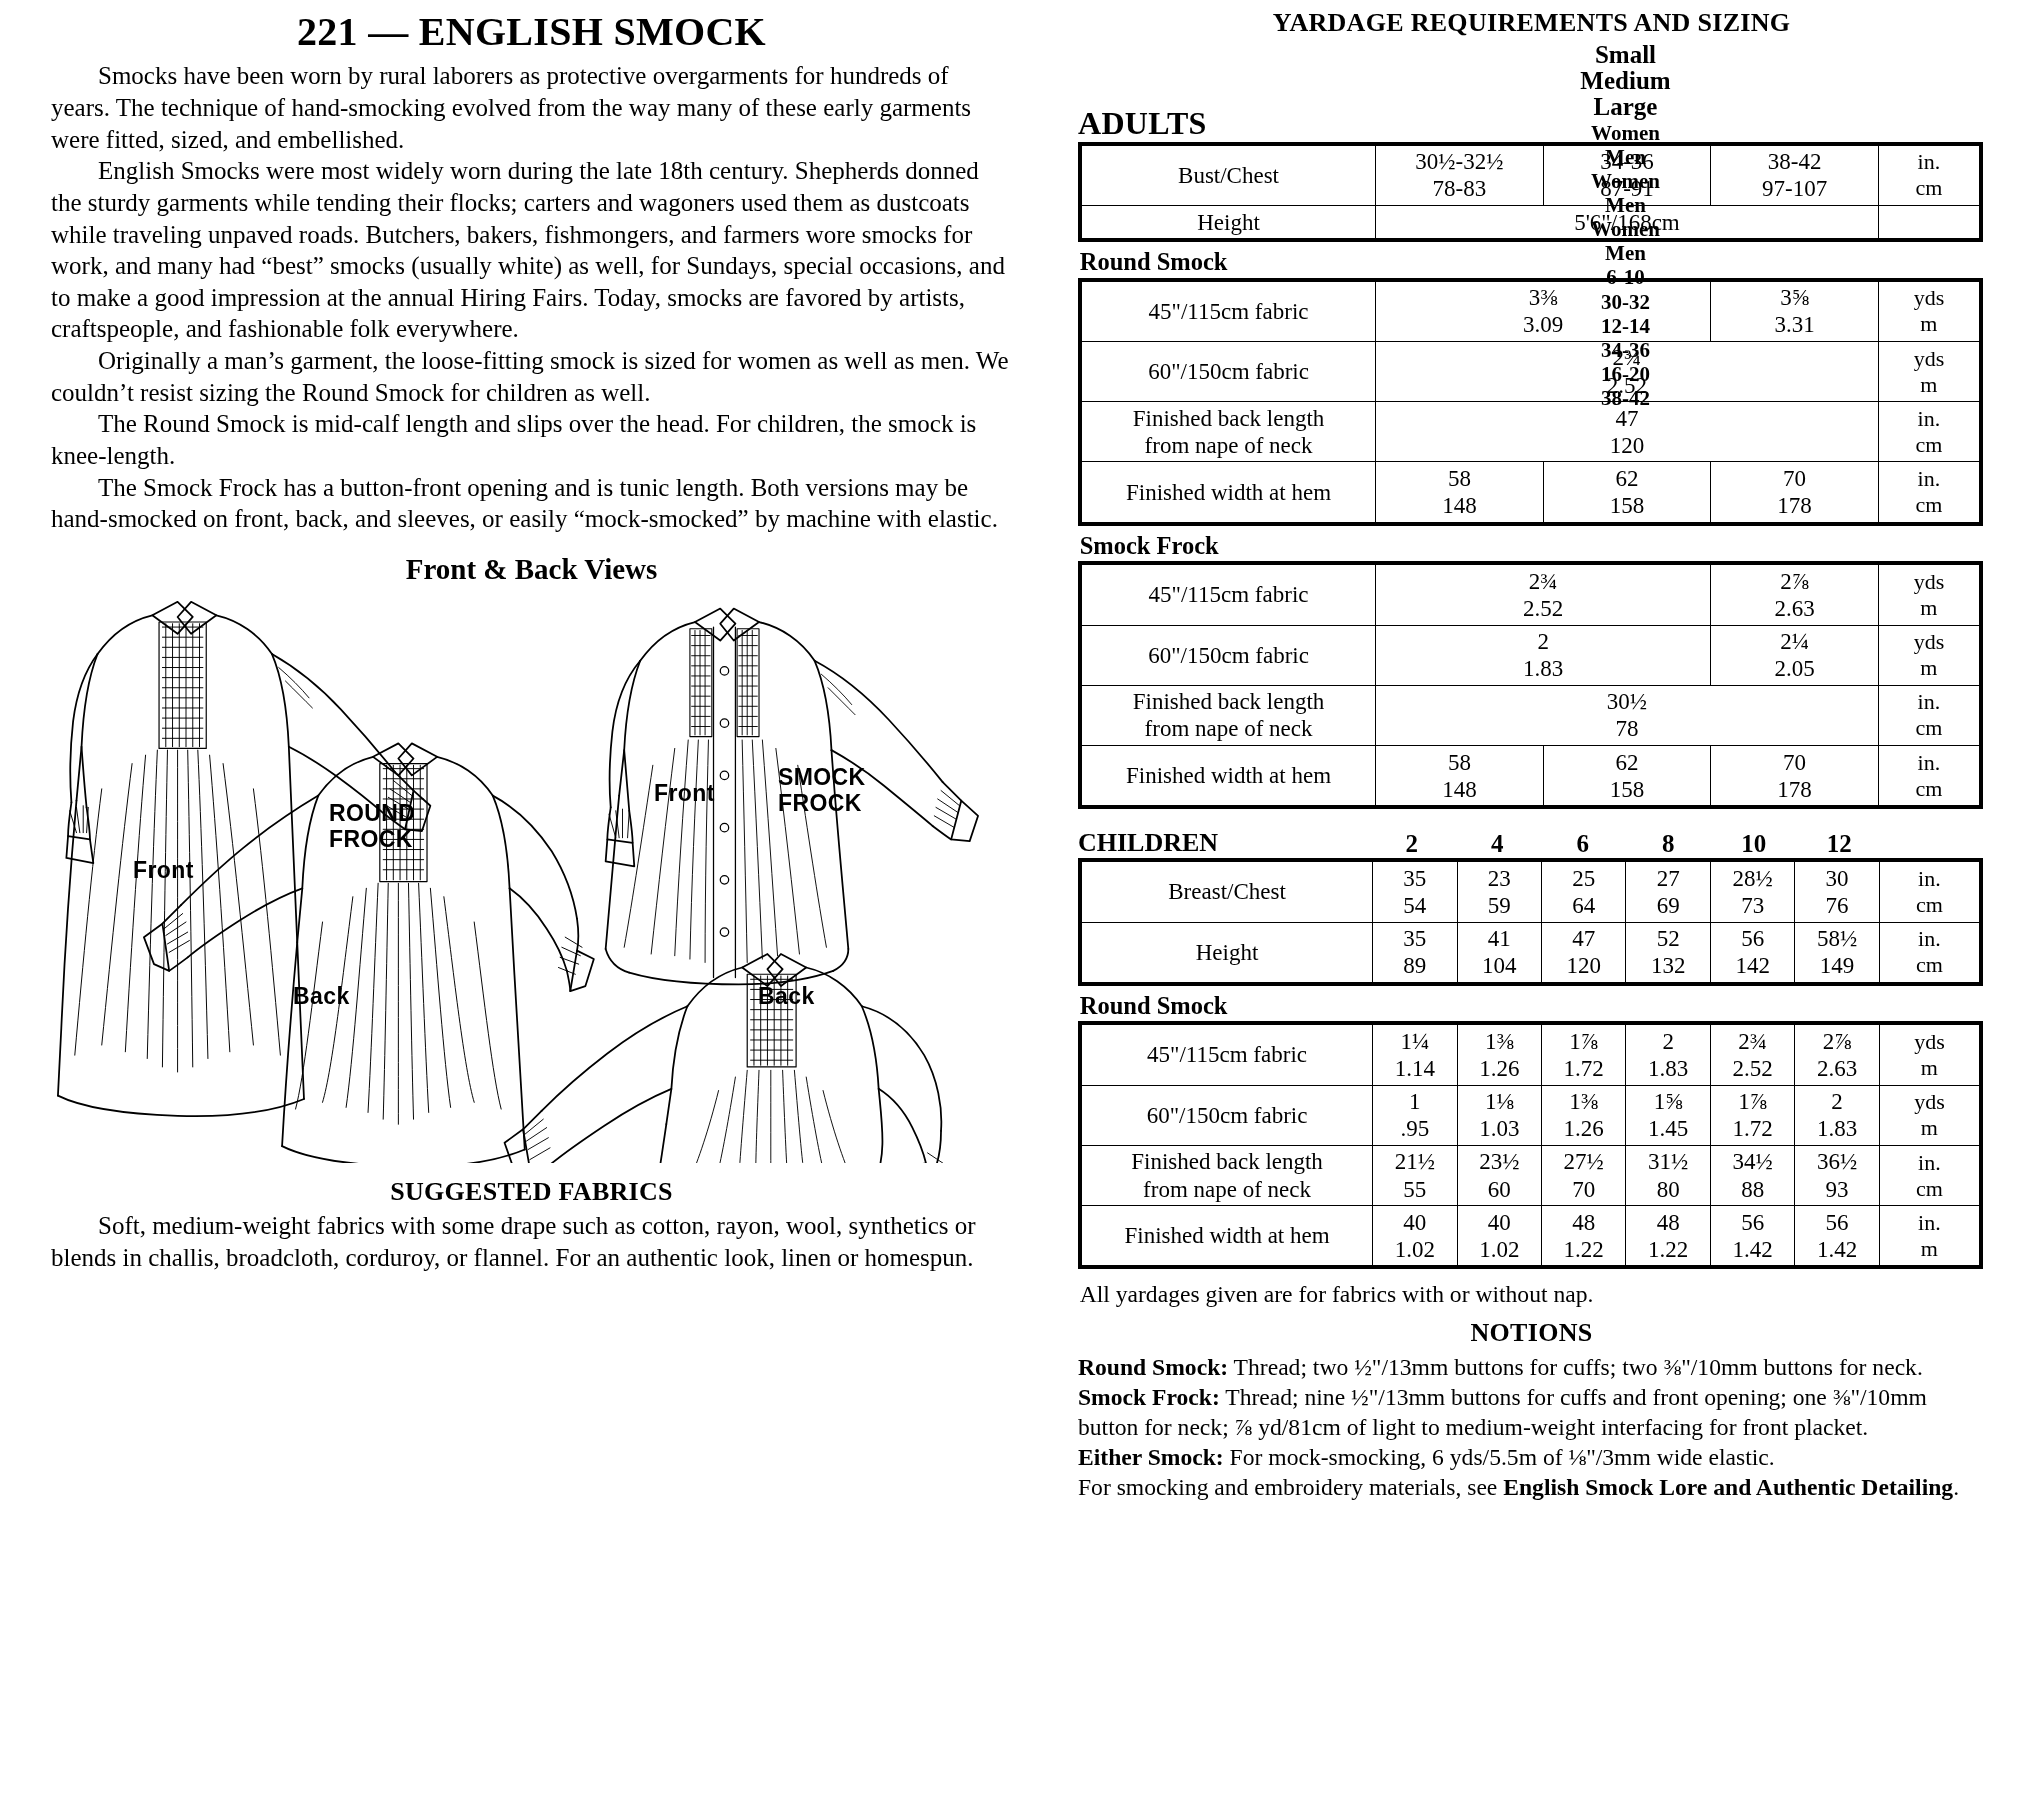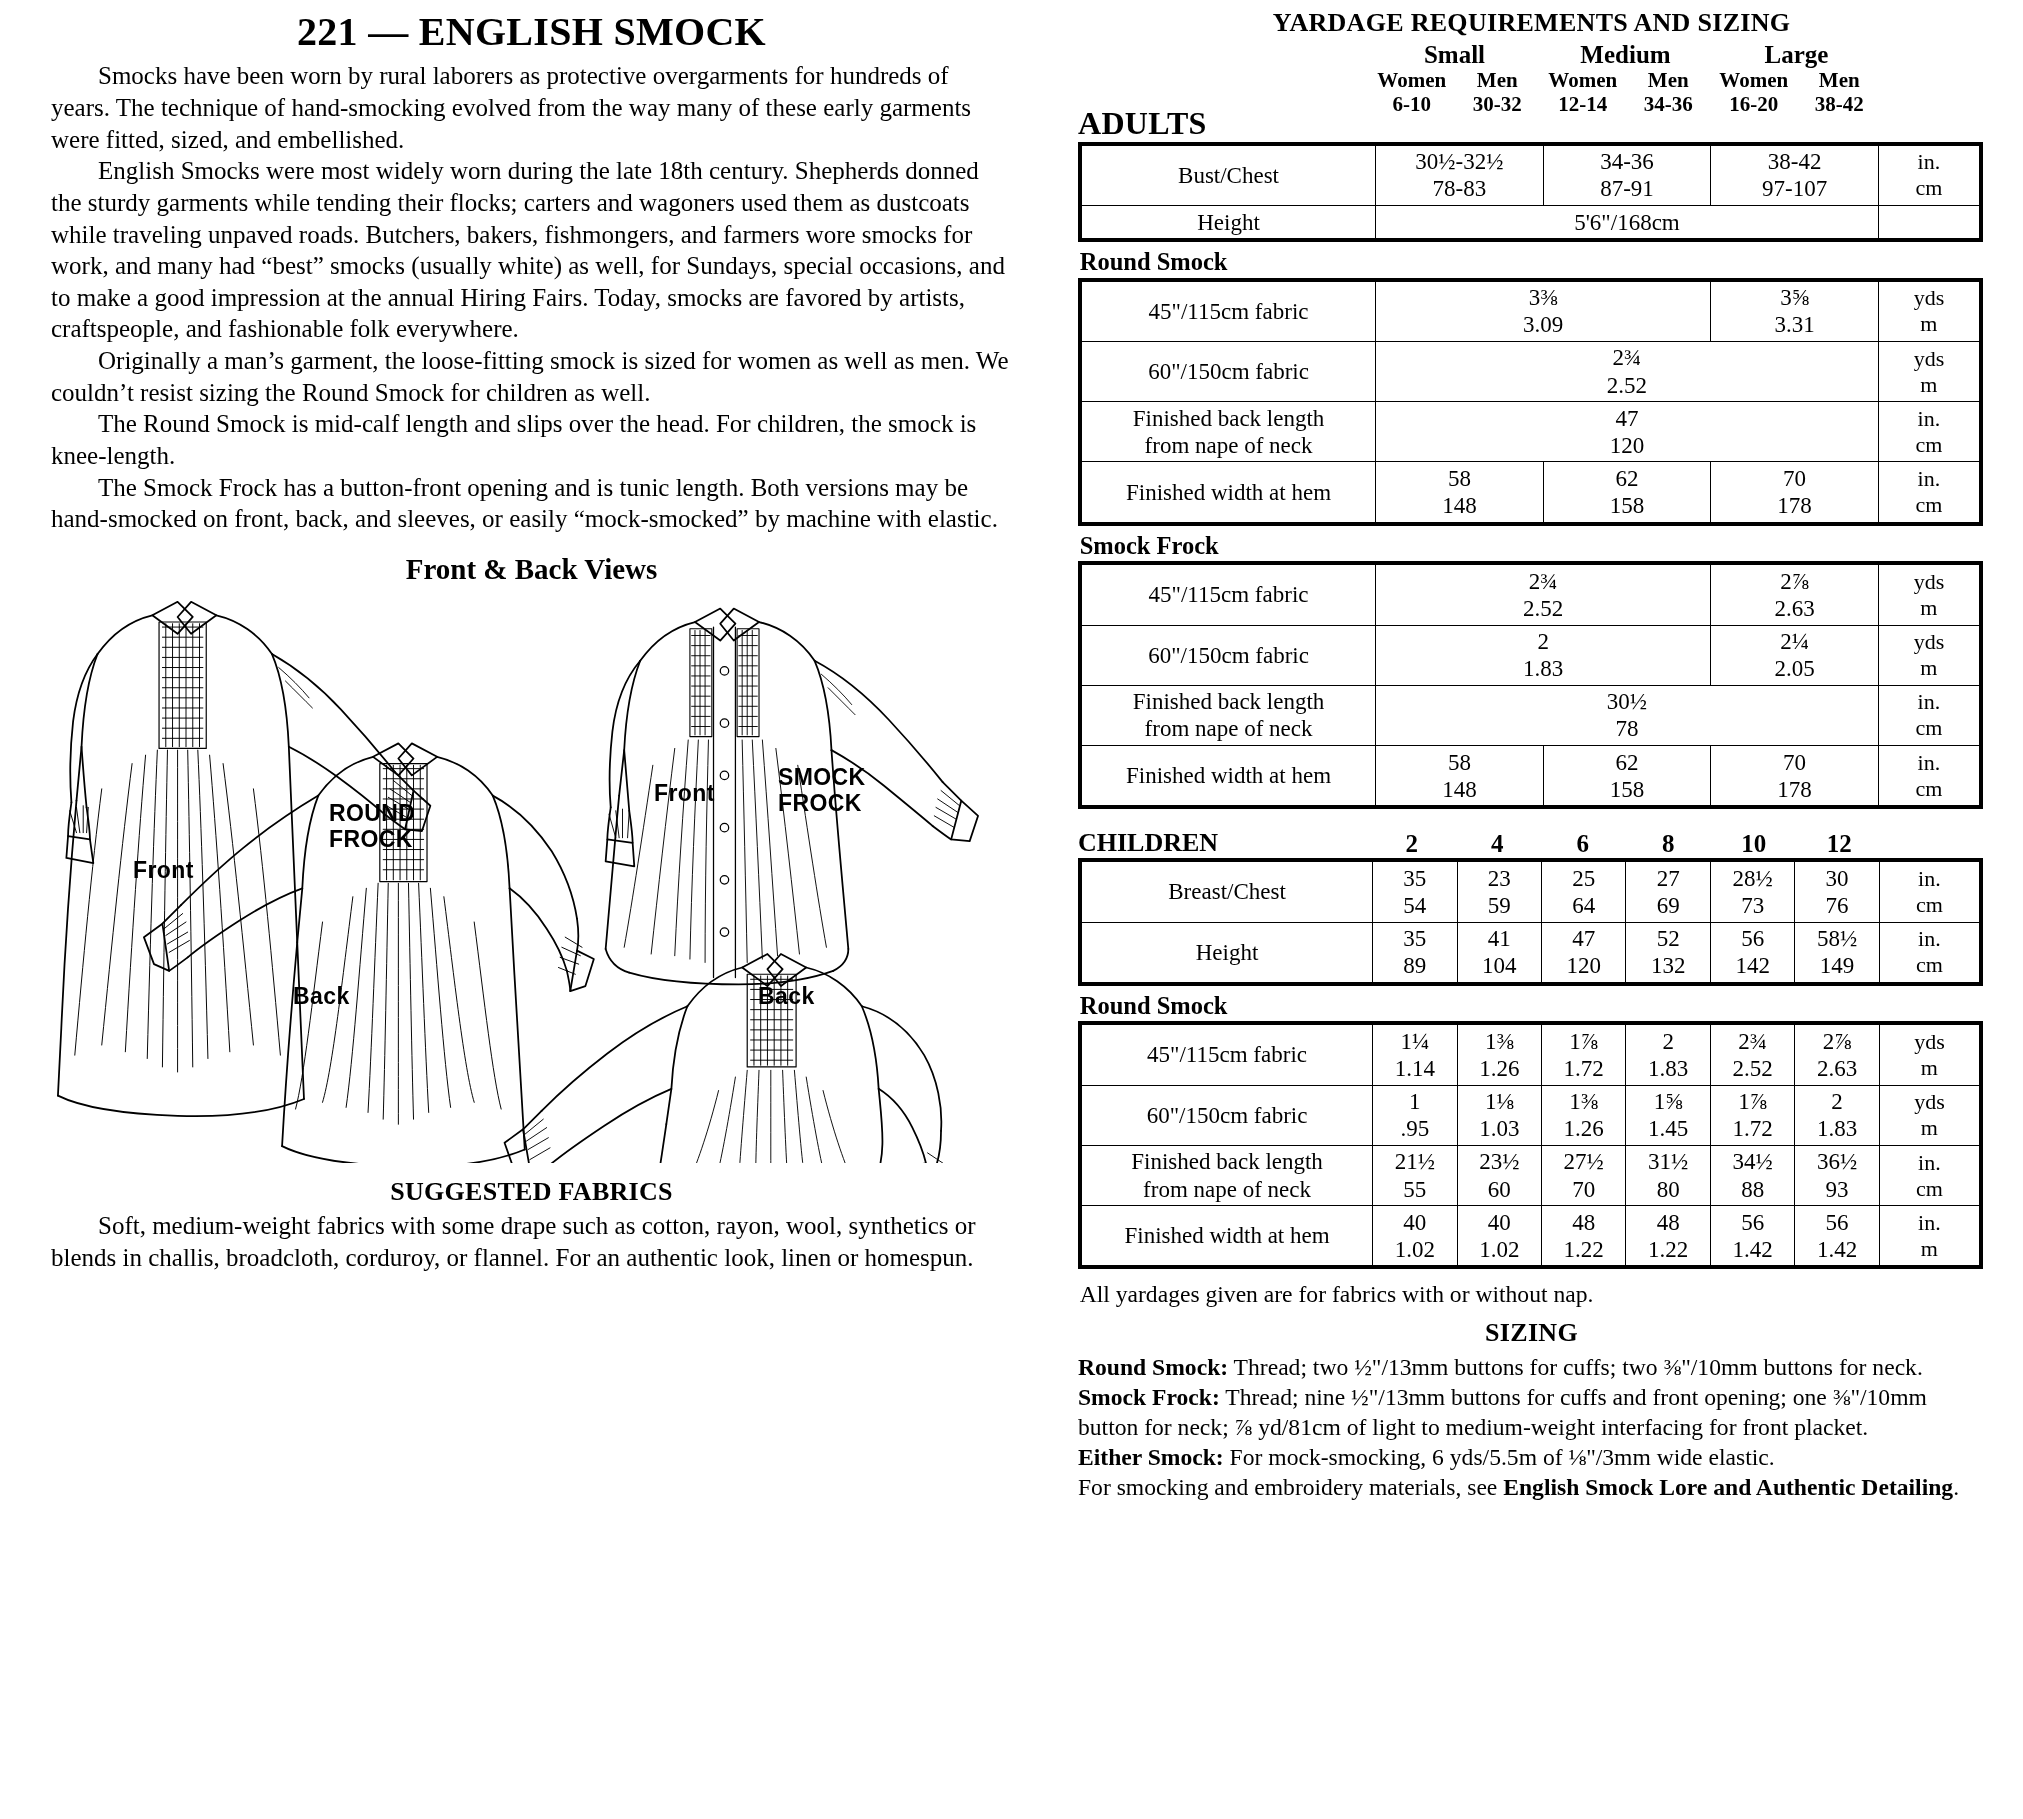--- a/index.html
+++ b/index.html
@@ -69,21 +69,21 @@
   
   .grp-head { font-size:24.5px; font-weight:700; margin: 5.9px 0 1.7px 1.7px; }
 
   
   .size-head { width:905px; position:relative; height: 100px; }
   .size-head .adults-word {
     position:absolute; left:0; bottom:0; font-size:32px; font-weight:700;
     letter-spacing:0.3px;
   }
   .sh-grid { position:absolute; left:291px; top:0; width:513px; }
-  .sh-row1, .sh-row2, .sh-row3 { display:flex; text-align:center; }
+  .sh-row1, .sh-row2, .sh-row3 { display:flex; text-align:center;flex-direction:column; }
   .sh-row1 div { flex:1; font-size:25px; font-weight:700; line-height:1.05; }
   .sh-row2 div { flex:1; font-size:21px; font-weight:700; line-height:1.15; }
   .sh-row3 div { flex:1; font-size:21px; font-weight:700; line-height:1.15; }
 
   .children-head { width:905px; position:relative; height: 39px; margin-top:10px; }
   .children-head .ch-word {
     position:absolute; left:0; bottom:0; font-size:26px; font-weight:700;
   }
   .ch-grid { position:absolute; left:291px; bottom:0; width:513px; display:flex; }
   .ch-grid div { flex:1; text-align:center; font-size:25px; font-weight:700; }
@@ -964,21 +964,21 @@
                 <span>in.</span>
                 <span>m</span>
               </span>
             </td>
         </tr>
       </tbody>
     </table>
 
     <div class="note">All yardages given are for fabrics with or without nap.</div>
 
-    <h2 class="section-head" style="margin-top:10px;">SIZING</h2>
+    <h2 class="section-head" style="margin-top:10px;">NOTIONS</h2>
 
     <div class="notions">
       <p><b>Round Smock:</b><span> Thread; two ½"/13mm buttons for cuffs; two ⅜"/10mm buttons for neck.</span></p>
       <p><b>Smock Frock:</b><span> Thread; nine ½"/13mm buttons for cuffs and front opening; one ⅜"/10mm button for neck; ⅞ yd/81cm of light to medium-weight interfacing for front placket.</span></p>
       <p><b>Either Smock:</b><span> For mock-smocking, 6 yds/5.5m of ⅛"/3mm wide elastic.</span></p>
       <p><span>For smocking and embroidery materials, see </span><b>English Smock Lore and Authentic Detailing</b><span>.</span></p>
     </div>
 
   </div>
 </div>

